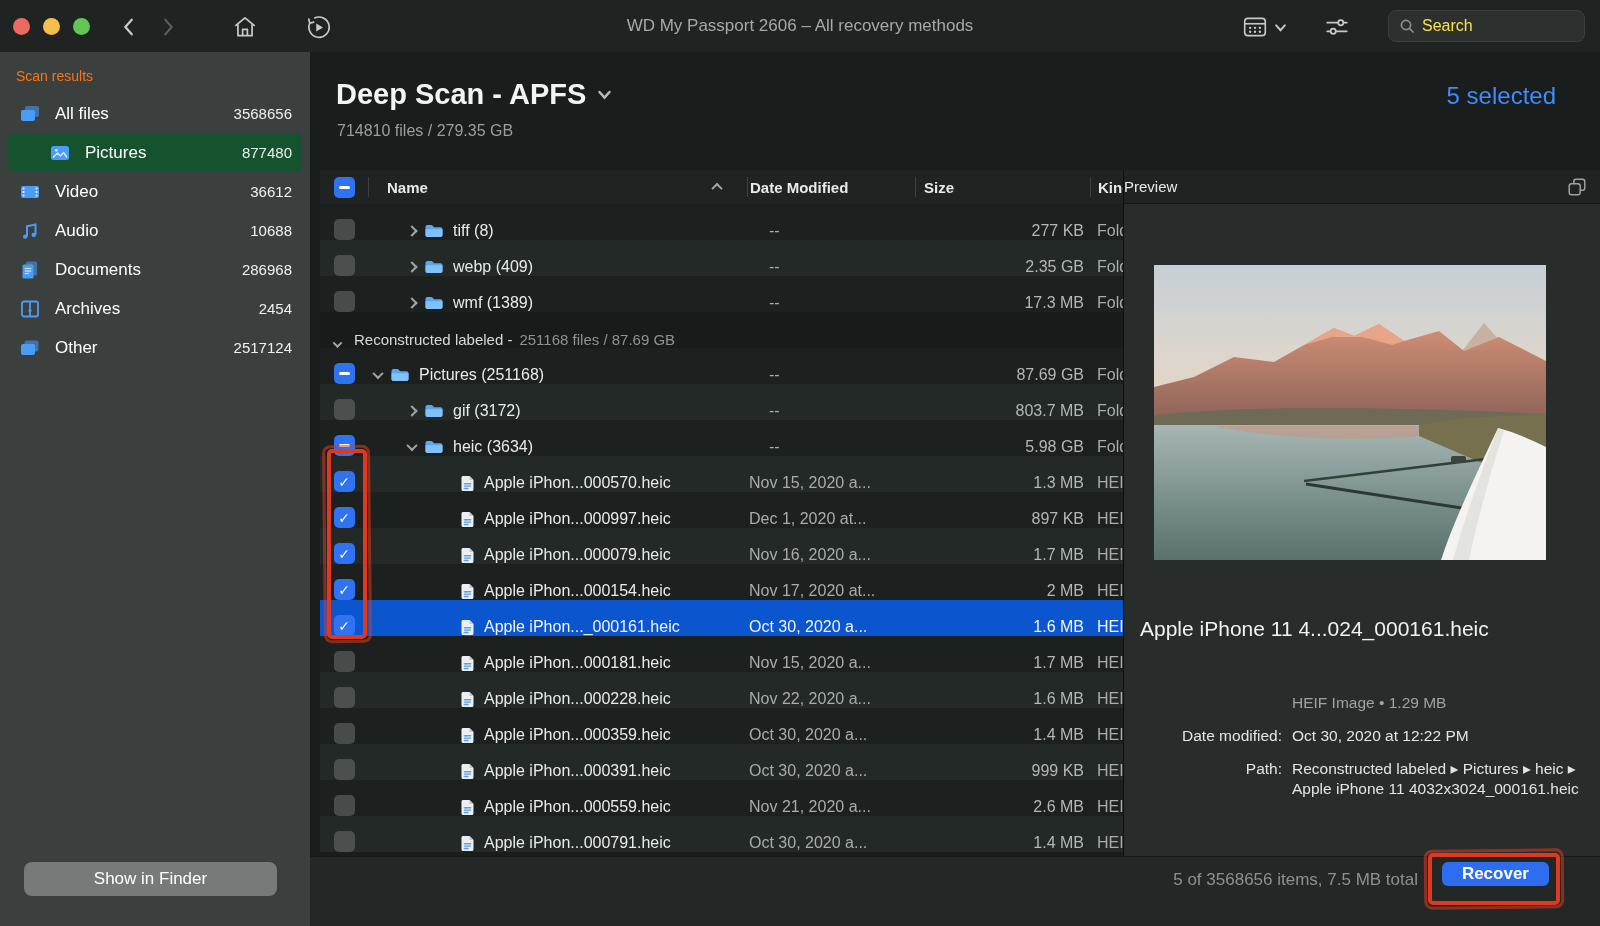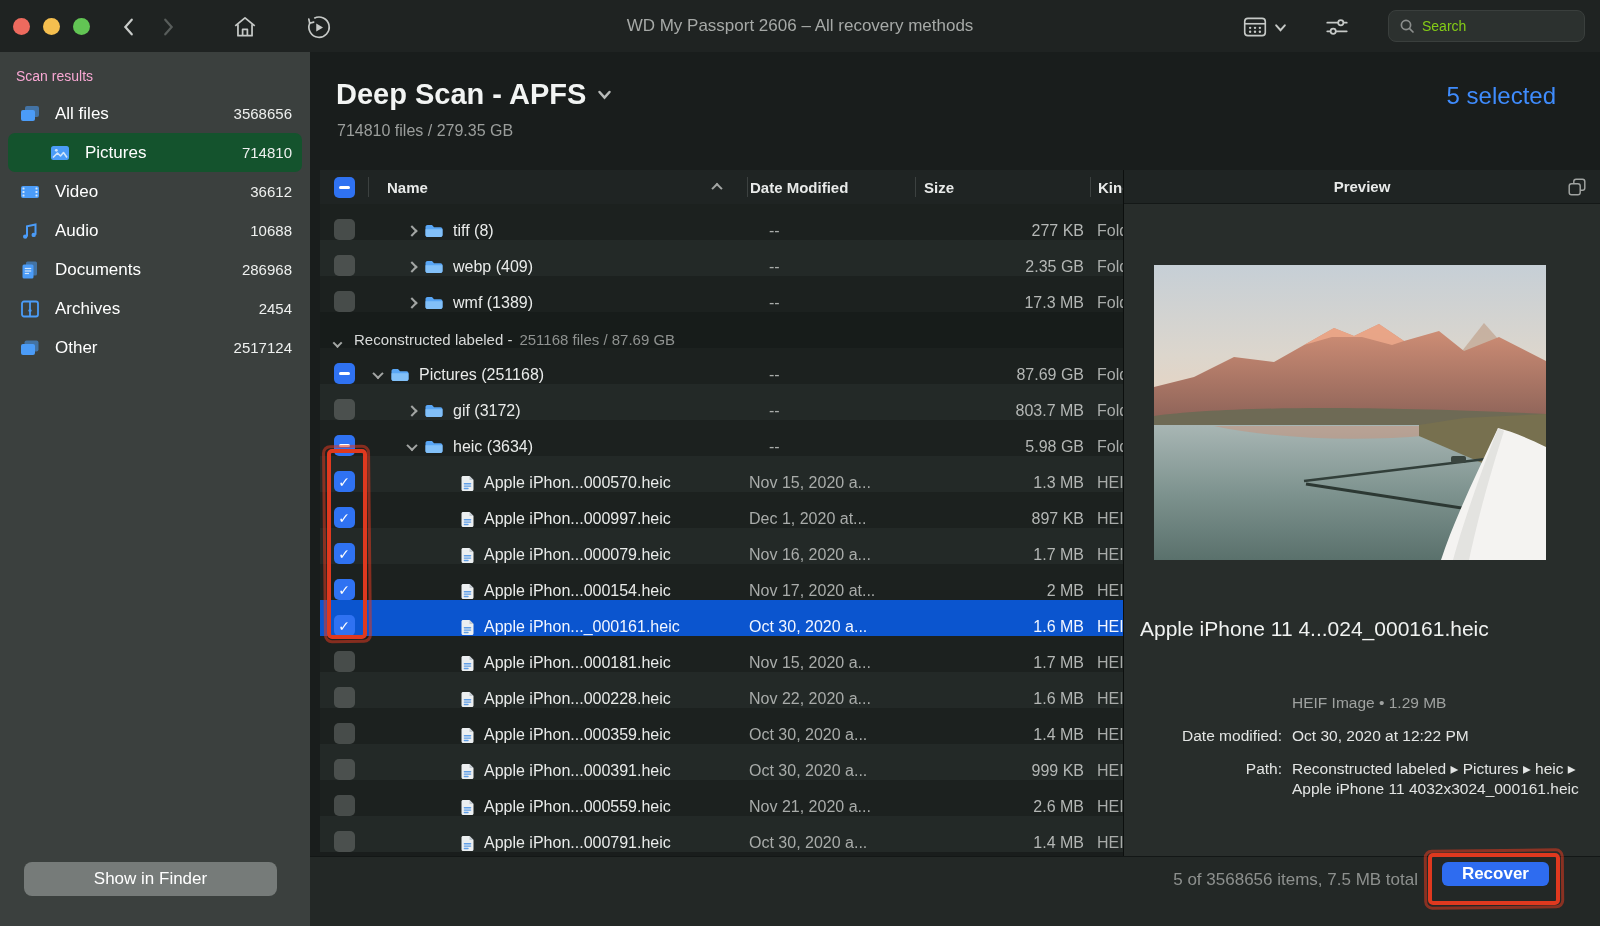--- a/index.html
+++ b/index.html
@@ -16,25 +16,25 @@
   .tl { width:17px; height:17px; border-radius:50%; }
   .tl.red{ background:#ed6a5e; } .tl.yellow{ background:#f5bf4f; } .tl.green{ background:#62c554; }
   .tbtn { position:absolute; top:13px; width:28px; height:28px; display:flex; align-items:center; justify-content:center; }
   .nav-back{ left:115px; } .nav-fwd{ left:154px; } .home-btn{ left:231px; } .rescan-btn{ left:304px; }
   .win-title { position:absolute; left:50%; top:0; transform:translateX(-50%); line-height:52px;
     font-size:17px; color:#a6a9a7; white-space:nowrap; }
   .view-opts { position:absolute; right:312px; top:13px; width:46px; height:28px; display:flex; align-items:center; gap:6px; }
   .filter-btn { position:absolute; right:250px; top:13px; width:26px; height:28px; display:flex; align-items:center; }
   .searchbox { position:absolute; right:15px; top:10px; width:197px; height:32px; background:#2c312f;
     border:1px solid #3a3f3d; border-radius:8px; display:flex; align-items:center; padding:0 10px; gap:7px; }
-  .searchbox .ph { color:#84cc16; font-size:14px; }
+  .searchbox .ph { color:#fde047; font-size:16px; }
 
   
   .sidebar { position:absolute; left:0; top:52px; width:310px; bottom:0; background:#3b403e; z-index:4; }
-  .sb-section { padding:16px 0 10px 16px; font-size:14px; color:#f9a8d4; }
+  .sb-section { padding:16px 0 10px 16px; font-size:14px; color:#f97316; }
   .sb-item { display:flex; align-items:center; height:39px; margin:0 8px; padding:0 10px; border-radius:7px;
     color:#fff; font-size:17px; }
   .sb-item.selected { background:#14532d;padding-left:40px; }
   .sb-icon { width:26px; margin-right:11px; display:flex; align-items:center; }
   .sb-count { margin-left:auto; font-size:15px; color:#eef0ef; }
   .show-finder { position:absolute; left:24px; right:33px; bottom:30px; height:34px; background:#767b79;
     border:none; border-radius:8px; color:#fff; font-size:17px; font-family:inherit; }
 
   
   .main { position:absolute; left:310px; top:52px; right:0; bottom:0; background:#191d1c; }
@@ -83,21 +83,21 @@
   .cb { width:21px; height:21px; border-radius:5px; background:rgba(130,135,133,.42);
     display:flex; align-items:center; justify-content:center; }
   .cb.checked, .cb.indeterminate { background:var(--checkbox_blue,#2f72f2); }
   .cb.checked::after { content:"\2713"; color:#fff; font-size:14px; font-weight:bold; font-family:"DejaVu Sans",sans-serif; }
   .cb.indeterminate::after { content:""; width:11px; height:3px; border-radius:2px; background:#fff; }
 
   
   .preview { position:absolute; left:813px; top:118px; right:0; bottom:70px; background:#282d2b;
     border-left:1px solid #0c0f0e; z-index:3; }
   .pv-head { height:34px; background:#1f2423; border-bottom:1px solid #141817; display:flex;
-    align-items:center; justify-content:center; position:relative; font-size:15px; font-weight:bold; color:#e8eae9; }
+    align-items:center; justify-content:flex-start; position:relative; font-size:15px; font-weight:normal; color:#e8eae9; }
   .pv-copy { position:absolute; right:12px; top:6px; }
   .pv-img { position:absolute; left:30px; top:95px; width:392px; height:295px; overflow:hidden; }
   .pv-img svg { display:block; width:100%; height:100%; }
   .pv-name { position:absolute; left:16px; right:10px; top:447px; font-size:21px; color:#f0f2f1; white-space:nowrap; overflow:hidden; }
   .pv-grid { position:absolute; left:16px; right:14px; top:523px; display:grid;
     grid-template-columns:142px 1fr; column-gap:10px; row-gap:13px; font-size:15.5px; line-height:20px; color:#e3e5e4; }
   .pv-grid .lbl { text-align:right; }
   .pv-grid .muted { color:#9fa2a0; }
 
   
@@ -198,21 +198,21 @@
       </div>
       <div class="sb-item selected">
     <span class="sb-icon">
           <svg width="24" height="24" viewBox="0 0 24 24">
             <rect x="3" y="5" width="18" height="14" rx="2.5" fill="#4b9cf8"></rect>
             <circle cx="8.3" cy="9.3" r="1.4" fill="#cfe4fb"></circle>
             <path d="M5 16.5 L9.5 12 L12.5 15 L15.5 11.5 L19 16.5" stroke="#cfe4fb" stroke-width="1.6" fill="none" stroke-linejoin="round"></path>
           </svg>
         </span>
     <span class="sb-label">Pictures</span>
-    <span class="sb-count">714810</span>
+    <span class="sb-count">877480</span>
       </div>
       <div class="sb-item">
     <span class="sb-icon">
           <svg width="24" height="24" viewBox="0 0 24 24">
             <rect x="3" y="6" width="18" height="12" rx="2" fill="#4b9cf8"></rect>
             <g fill="#cfe4fb">
               <rect x="4.5" y="7.5" width="2" height="2" rx=".5"></rect>
               <rect x="4.5" y="11" width="2" height="2" rx=".5"></rect>
               <rect x="4.5" y="14.5" width="2" height="2" rx=".5"></rect>
               <rect x="17.5" y="7.5" width="2" height="2" rx=".5"></rect>

